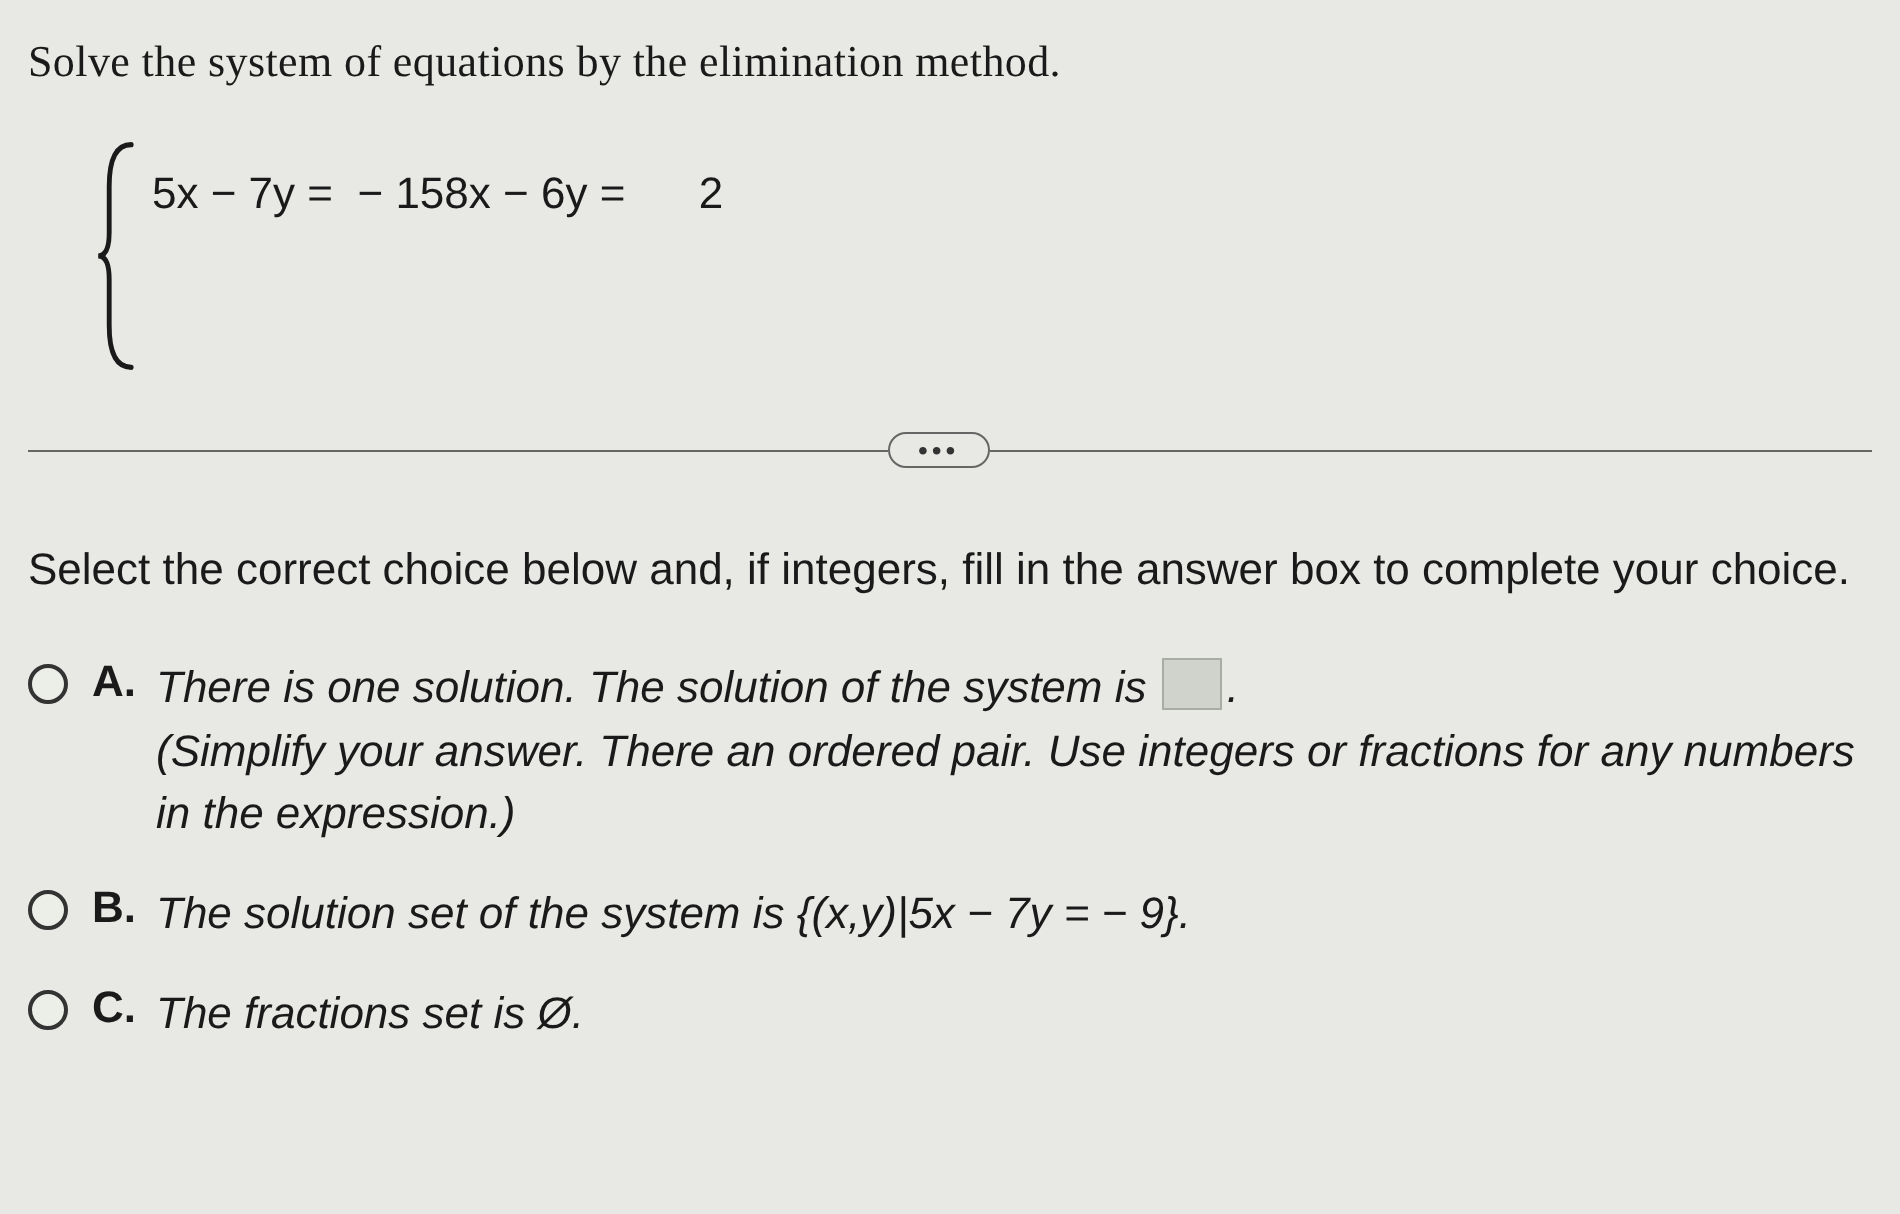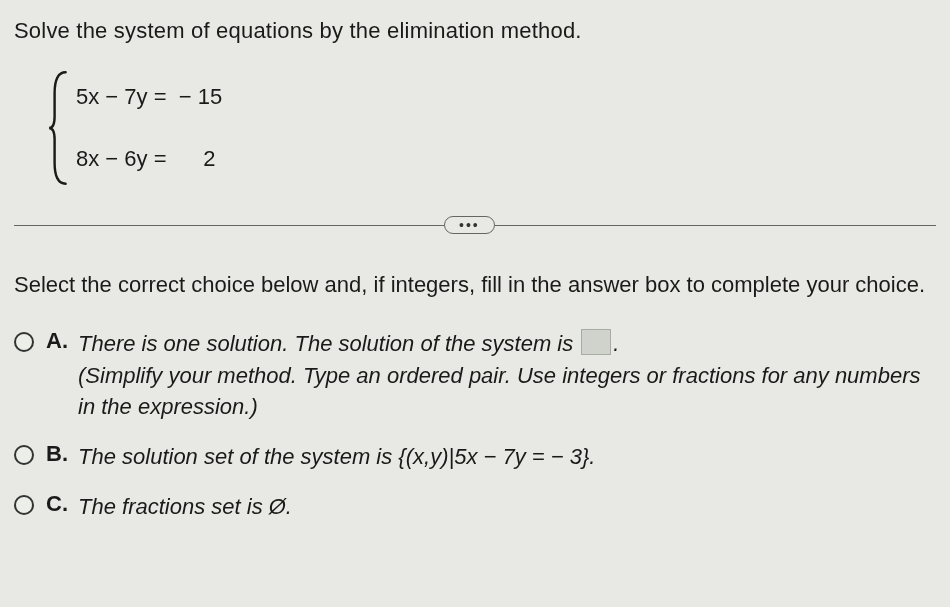--- a/index.html
+++ b/index.html
@@ -14,40 +14,41 @@
       font-family: Arial, Helvetica, sans-serif;
       color: #1a1a1a;
       padding: 18px 14px;
       overflow: hidden;
       position: relative;
     }
     .prompt {
       font-size: 22px;
       margin-bottom: 26px;
       letter-spacing: 0.2px;
+      font-family: Liberation Serif, serif;
     }
     .system {
       display: flex;
       align-items: stretch;
       margin-left: 34px;
       margin-bottom: 30px;
       font-size: 22px;
     }
     .brace {
       width: 22px;
       position: relative;
       margin-right: 6px;
     }
     .brace svg {
       height: 100%;
       width: 100%;
     }
     .equations {
       display: flex;
-      flex-direction: column;
+      flex-direction: row;
       justify-content: space-between;
       padding: 4px 0;
     }
     .eqrow {
       line-height: 1.2;
       padding: 10px 0;
       white-space: pre;
     }
     .hr-wrap {
       display: flex;
@@ -147,29 +148,29 @@
 
 <div class="instruction">Select the correct choice below and, if integers, fill in the answer box to complete your choice.</div>
 
 <div class="choices">
 
   <div class="choice">
     <div class="radio"></div>
     <div class="letter">A.</div>
     <div class="choice-body">
       <span>There is one solution. The solution of the system is </span><span class="answerbox"></span><span>.</span>
-      <span class="hint">(Simplify your method. Type an ordered pair. Use integers or fractions for any numbers in the expression.)</span>
+      <span class="hint">(Simplify your answer. There an ordered pair. Use integers or fractions for any numbers in the expression.)</span>
     </div>
   </div>
 
   <div class="choice">
     <div class="radio"></div>
     <div class="letter">B.</div>
     <div class="choice-body">
-      <span>The solution set of the system is {(x,y)|5x − 7y = − 3}.</span>
+      <span>The solution set of the system is {(x,y)|5x − 7y = − 9}.</span>
     </div>
   </div>
 
   <div class="choice">
     <div class="radio"></div>
     <div class="letter">C.</div>
     <div class="choice-body">
       <span>The fractions set is Ø.</span>
     </div>
   </div>

